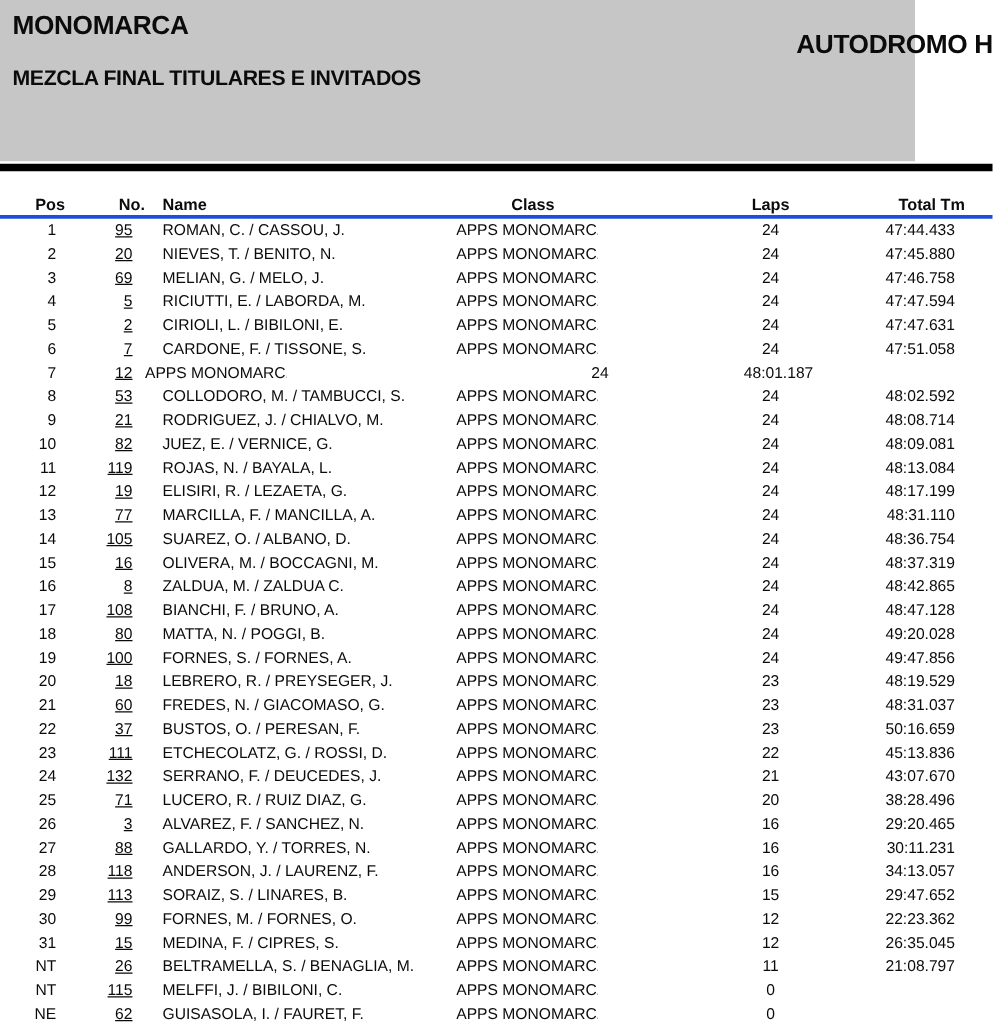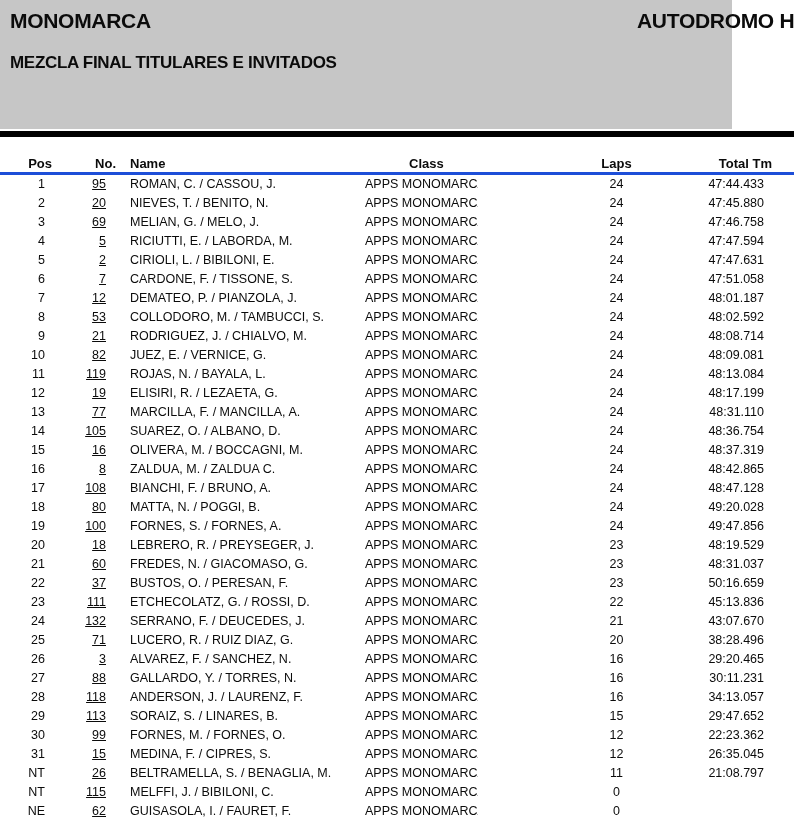--- a/index.html
+++ b/index.html
@@ -3,21 +3,21 @@
 <meta charset="utf-8">
 <style>
   * { margin:0; padding:0; box-sizing:border-box; }
   html,body { width:800px; height:824px; overflow:hidden; background:#ffffff;
               font-family:"Liberation Sans", sans-serif; color:#0b0b0b; }
 
   
   .page-header { position:relative; width:732px; height:129px; background:#c6c6c6; }
   .hdr-left  { position:absolute; left:10px; top:9px; font-size:21px; font-weight:bold;
                letter-spacing:-0.3px; white-space:nowrap; }
-  .hdr-right { position:absolute; left:637px; top:9px; font-size:21px; font-weight:bold;
+  .hdr-right { position:absolute; left:637px; top:24px; font-size:21px; font-weight:bold;
                letter-spacing:-0.3px; white-space:nowrap; }
   .hdr-sub   { position:absolute; left:10px; top:53px; font-size:17px; font-weight:bold;
                letter-spacing:-0.3px; white-space:nowrap; }
 
   .rule-gap   { width:794px; height:2px; background:#ffffff; }
   .rule-thick { width:794px; height:6px; background:#000000; }
 
   
   .table-wrap { width:794px; }
   .thead {
@@ -113,21 +113,20 @@
         <div class="c-pos">6</div>
         <div class="c-no">7</div>
         <div class="c-name">CARDONE, F. / TISSONE, S.</div>
         <div class="c-class"><span class="clip">APPS MONOMARCA</span></div>
         <div class="c-laps">24</div>
         <div class="c-tm">47:51.058</div>
       </div>
       <div class="row">
         <div class="c-pos">7</div>
         <div class="c-no">12</div>
-        <div class="c-name">DEMATEO, P. / PIANZOLA, J.</div>
         <div class="c-class"><span class="clip">APPS MONOMARCA</span></div>
         <div class="c-laps">24</div>
         <div class="c-tm">48:01.187</div>
       </div>
       <div class="row">
         <div class="c-pos">8</div>
         <div class="c-no">53</div>
         <div class="c-name">COLLODORO, M. / TAMBUCCI, S.</div>
         <div class="c-class"><span class="clip">APPS MONOMARCA</span></div>
         <div class="c-laps">24</div>

